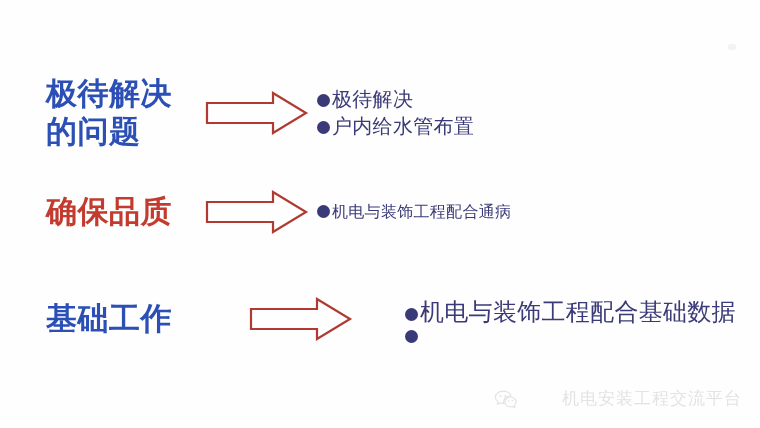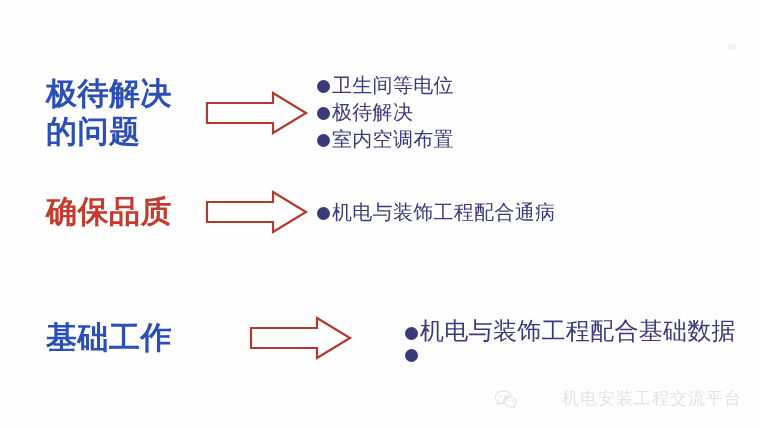--- a/index.html
+++ b/index.html
@@ -25,21 +25,21 @@
   .row {
     position: absolute;
     display: flex;
     align-items: center;
     left: 0;
     width: 660px;
   }
   #row-0 { top: 55px;  height: 115px; }
   #row-1 { top: 196px; height: 56px; }
   #row-1 { top: 184px; height: 56px; }
-  #row-2 { top: 308px; height: 60px; gap: 44px; }
+  #row-2 { top: 289px; height: 60px; gap: 44px; }
 
   
   .label-block {
     width: 155px;
     margin-left: 46px;
     flex: 0 0 auto;
     font-weight: bold;
     font-size: 31px;
     line-height: 1.22;
     letter-spacing: 0.5px;
@@ -82,21 +82,21 @@
     position: relative;
     top: 1px;
     margin-right: 2px;
   }
   .bullet-text {
     letter-spacing: 0.3px;
   }
 
   
   #row-0 .bullets { font-size: 20px; line-height: 1.35; margin-left: 6px; }
-  #row-1 .bullets { font-size: 20px; margin-left: 6px; }
+  #row-1 .bullets { font-size: 16px; margin-left: 6px; }
   #row-2 .bullets { font-size: 24px; line-height: 1.38; margin-left: 6px; }
 
   
   #watermark {
     position: absolute;
     right: 18px;
     bottom: 18px;
     display: flex;
     align-items: center;
     gap: 6px;
@@ -135,29 +135,25 @@
 
     <div class="arrow-wrap">
       <svg class="arrow-svg" width="104" height="44" viewBox="0 0 104 44">
         <path d="M2,12 L68,12 L68,2 L101,22 L68,42 L68,32 L2,32 Z" fill="none" stroke="#b03a32" stroke-width="2.2" stroke-linejoin="miter" stroke-miterlimit="8"></path>
       </svg>
     </div>
 
     <div class="bullets">
       <div class="bullet-item">
         <span class="bullet-dot"></span>
-        <span class="bullet-text">卫生间等电位</span>
-      </div>
-      <div class="bullet-item">
-        <span class="bullet-dot"></span>
         <span class="bullet-text">极待解决</span>
       </div>
       <div class="bullet-item">
         <span class="bullet-dot"></span>
-        <span class="bullet-text">室内空调布置</span>
+        <span class="bullet-text">户内给水管布置</span>
       </div>
     </div>
   </div>
 
   <div class="row" id="row-1">
 
     <div class="label-block label-red">
       <span class="ln">确保品质</span>
     </div>
 

